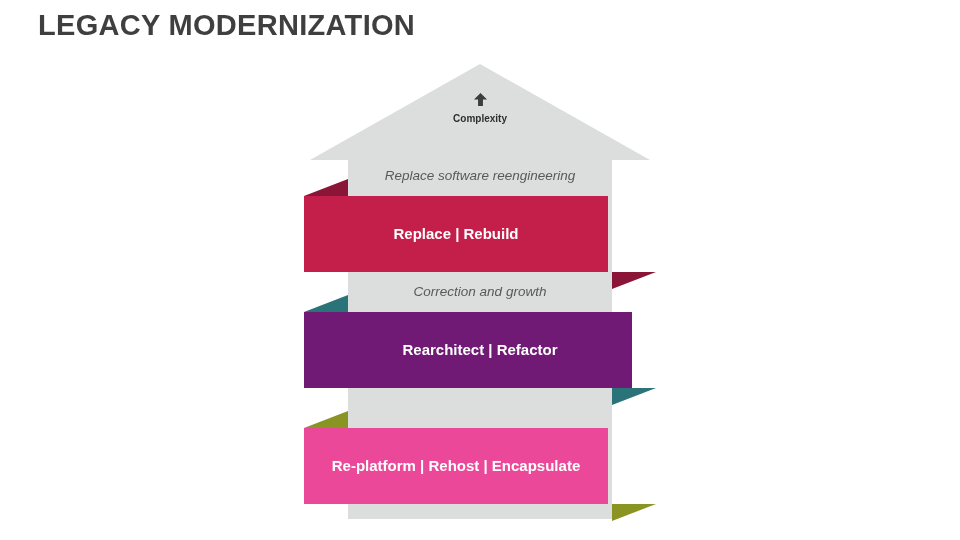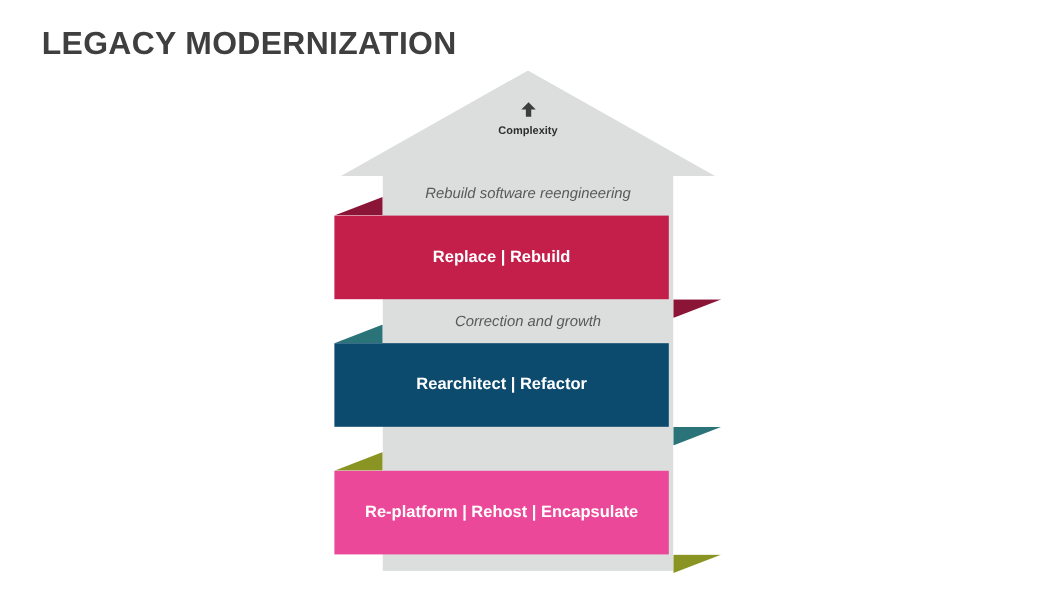--- a/index.html
+++ b/index.html
@@ -5,21 +5,21 @@
   html,body{margin:0;padding:0;}
   body{
     width:960px;height:540px;
     background:#ffffff;
     font-family:"Liberation Sans", sans-serif;
     overflow:hidden;
   }
   .slide{position:relative;width:960px;height:540px;background:#ffffff;}
 
   .title{
-    position:absolute;left:38px;top:24px;
+    position:absolute;left:38px;top:9px;
     font-size:29px;font-weight:700;color:#3f3f3f;
     letter-spacing:0.3px;
   }
 
   
   .arrow-head{
     position:absolute;left:310px;top:64px;width:340px;height:96px;
     clip-path:polygon(50% 0,100% 100%,0 100%);
   }
   .arrow-shaft{
@@ -77,31 +77,31 @@
 
   <div class="complexity-wrap">
     <span class="up-icon">
       <svg viewBox="0 0 16 16" width="15" height="15">
         <path d="M8 1 L15 8 H10.6 V15 H5.4 V8 H1 Z" fill="#3d3d3d"></path>
       </svg>
     </span>
     <div class="complexity-label">Complexity</div>
   </div>
 
-  <div class="caption caption-0">Rebuild software reengineering</div>
+  <div class="caption caption-0">Replace software reengineering</div>
   <div class="fold fold-left fold-left-0" style="background-color: rgb(139, 21, 55);"></div>
   <div class="fold fold-right fold-right-0" style="background-color: rgb(139, 21, 55);"></div>
   <div class="band band-0" style="background-color: rgb(196, 31, 75);">
     <div class="band-label">Replace | Rebuild</div>
   </div>
 
   <div class="caption caption-1">Correction and growth</div>
   <div class="fold fold-left fold-left-1" style="background-color: rgb(42, 115, 121);"></div>
   <div class="fold fold-right fold-right-1" style="background-color: rgb(42, 115, 121);"></div>
-  <div class="band band-1" style="background-color: #0c4a6e;">
+  <div class="band band-1" style="background-color: #701a75; padding-left: 24px;">
     <div class="band-label">Rearchitect | Refactor</div>
   </div>
 
   <div class="fold fold-left fold-left-2" style="background-color: rgb(138, 148, 34);"></div>
   <div class="fold fold-right fold-right-2" style="background-color: rgb(138, 148, 34);"></div>
   <div class="band band-2" style="background-color: #ec4899;">
     <div class="band-label">Re-platform | Rehost | Encapsulate</div>
   </div>
 
 </div>

